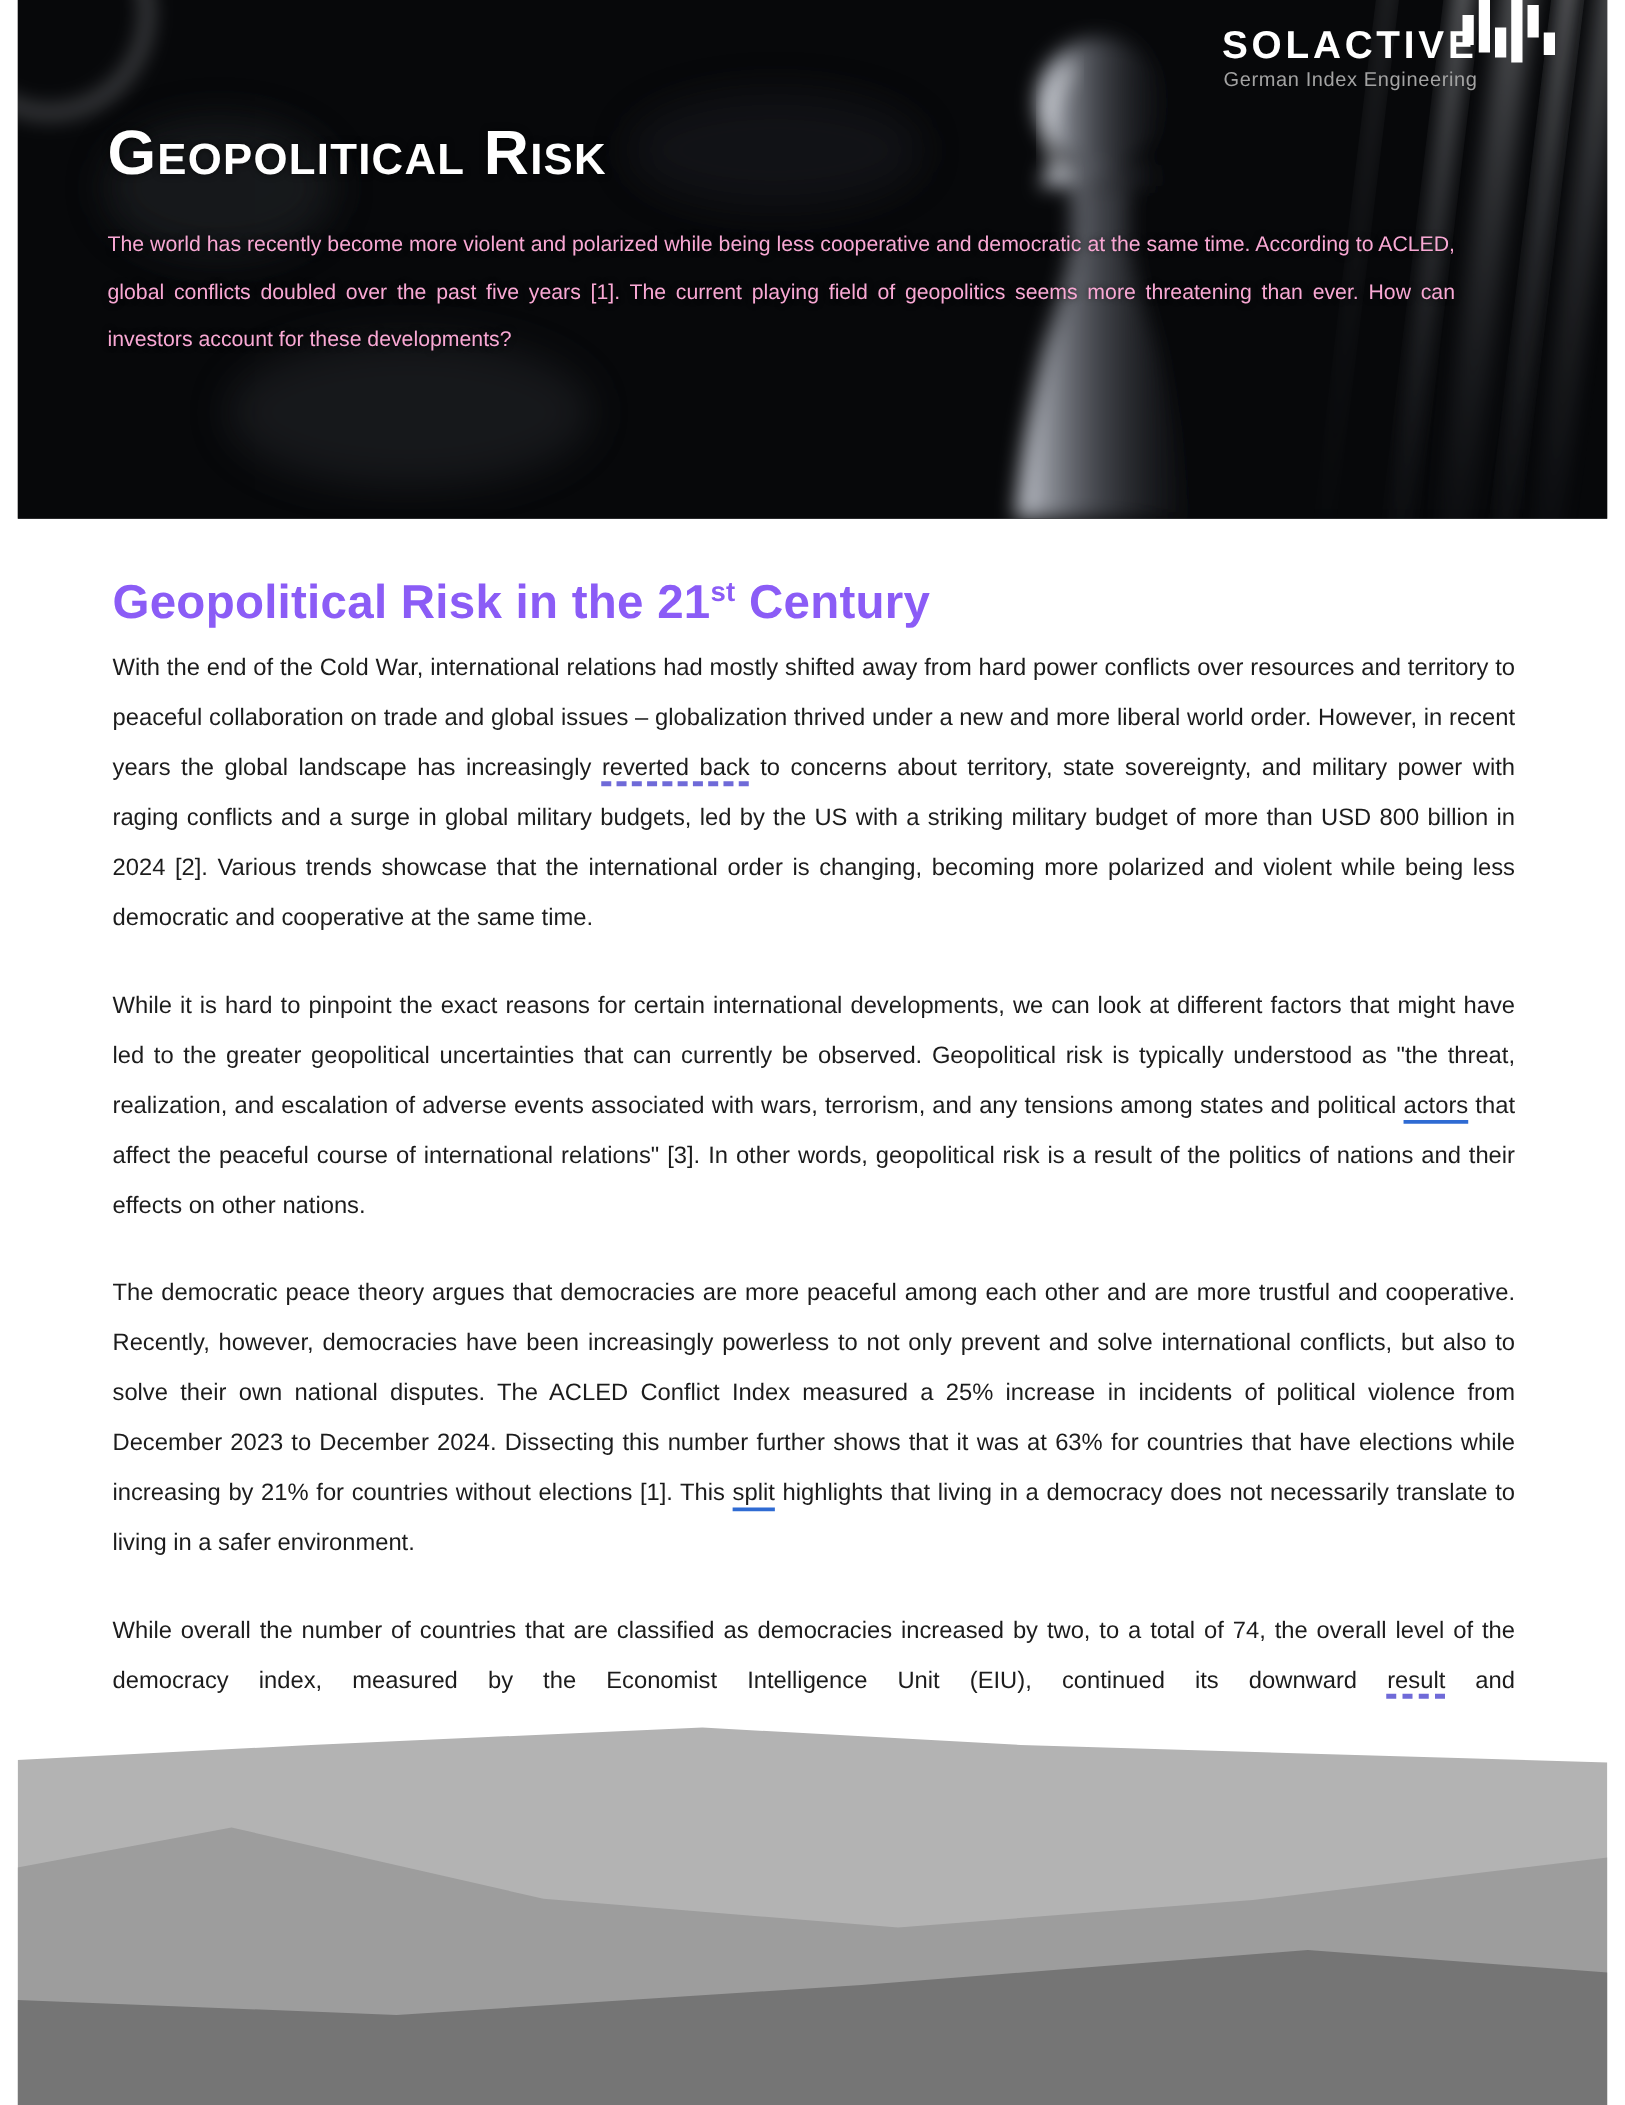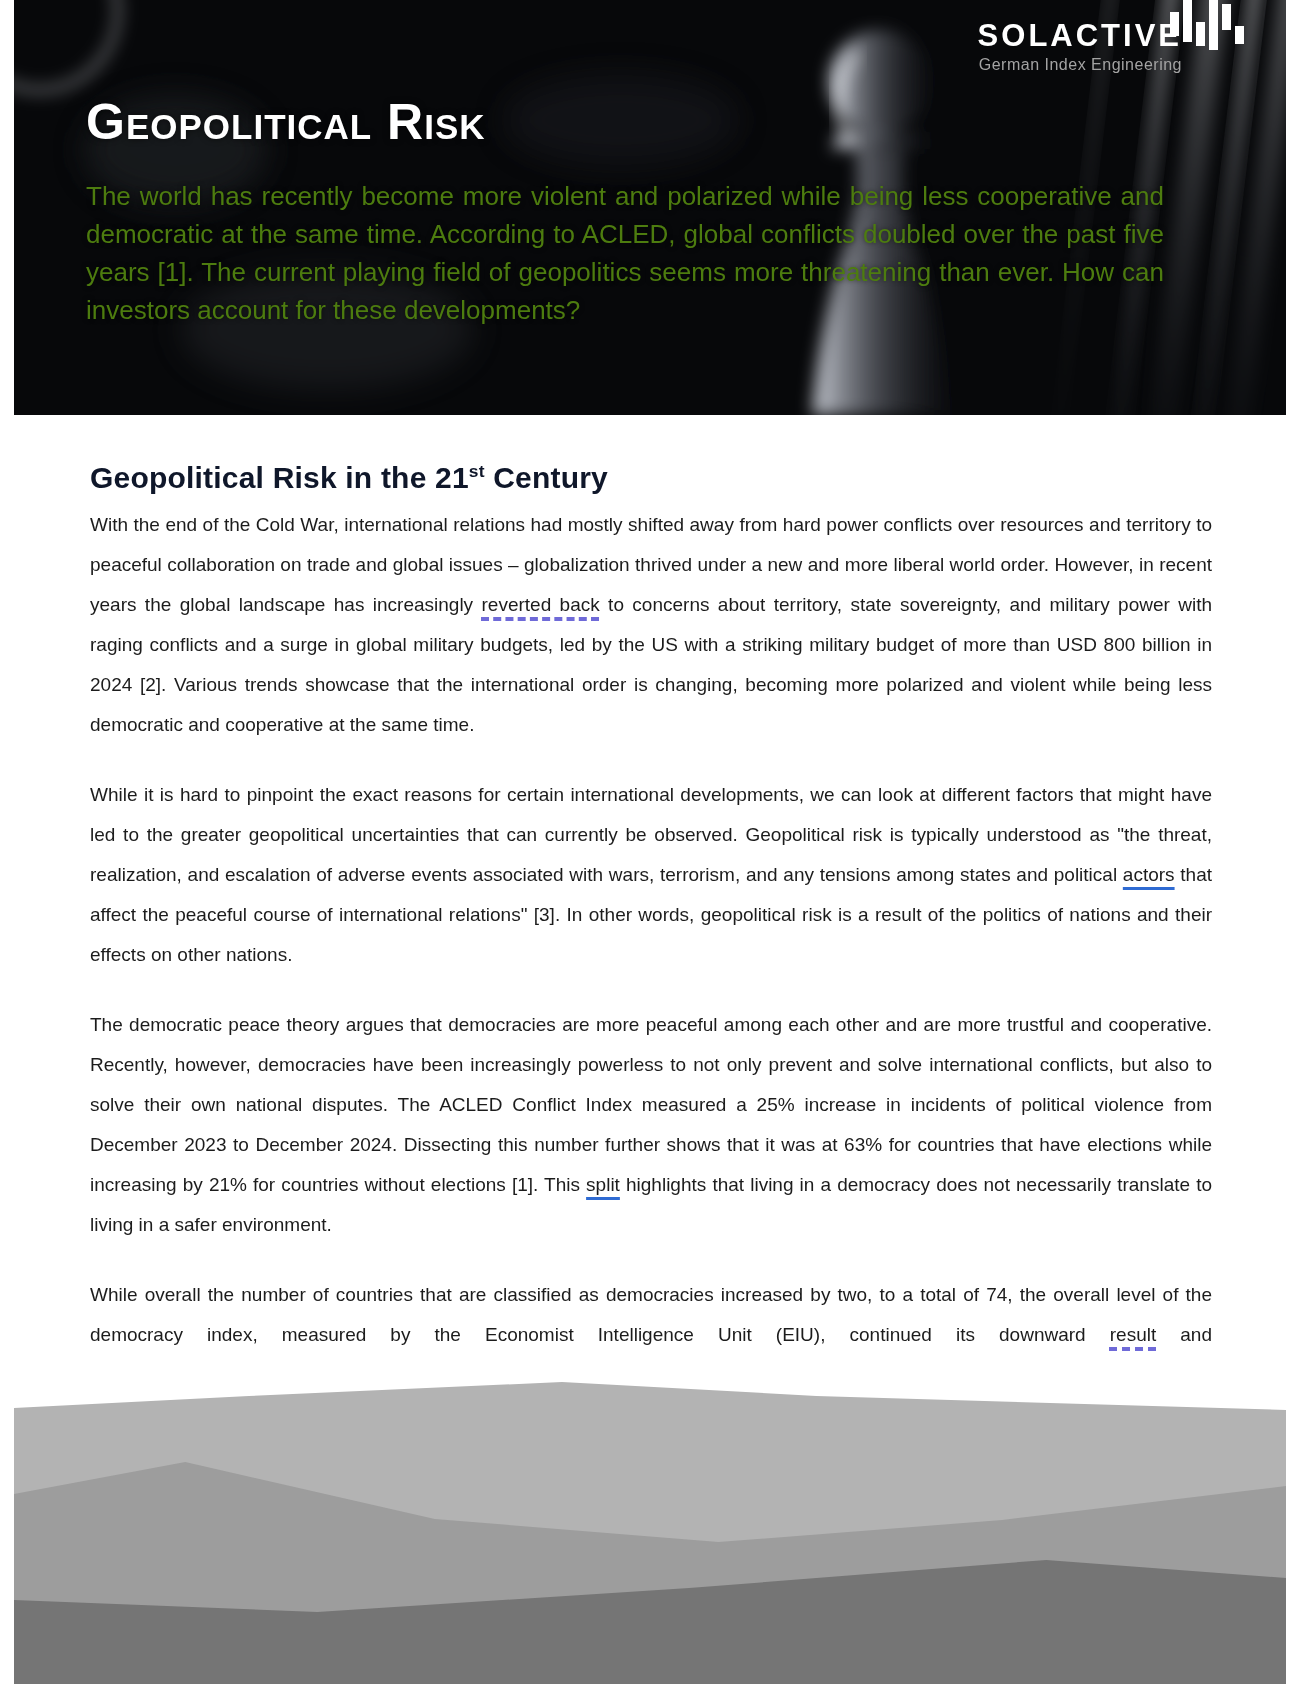--- a/index.html
+++ b/index.html
@@ -40,22 +40,22 @@
     font-size: 50px;
     font-weight: 700;
     font-variant: small-caps;
     letter-spacing: 1px;
     line-height: 1.05;
     text-shadow: 0 0 6px rgba(0,0,0,0.6);
   }
   .hero-intro {
     margin-top: 28px;
     width: 1078px;
-    color: #4d7c0f;
-    font-size: 26px;
+    color: #f9a8d4;
+    font-size: 17px;
     line-height: 38px;
     font-weight: 400;
     text-align: justify;
     text-shadow: 0 0 5px rgba(0,0,0,0.55);
   }
   .logo {
     position: absolute;
     z-index: 3;
     top: 20px;
     right: 104px;
@@ -94,22 +94,22 @@
   .logo-mark .b6 { height: 18px; margin-top: 38px; }
 
   
   .content {
     position: relative;
     z-index: 2;
     padding: 46px 74px 0 76px;
     color: #1c1c1c;
   }
   .section-heading {
-    color: #0f172a;
-    font-size: 30px;
+    color: #8b5cf6;
+    font-size: 38px;
     font-weight: 700;
     margin-bottom: 10px;
     letter-spacing: 0.2px;
   }
   .section-heading.second { margin-top: 34px; }
   .content p {
     font-size: 19px;
     line-height: 40px;
     text-align: justify;
     margin-bottom: 30px;

